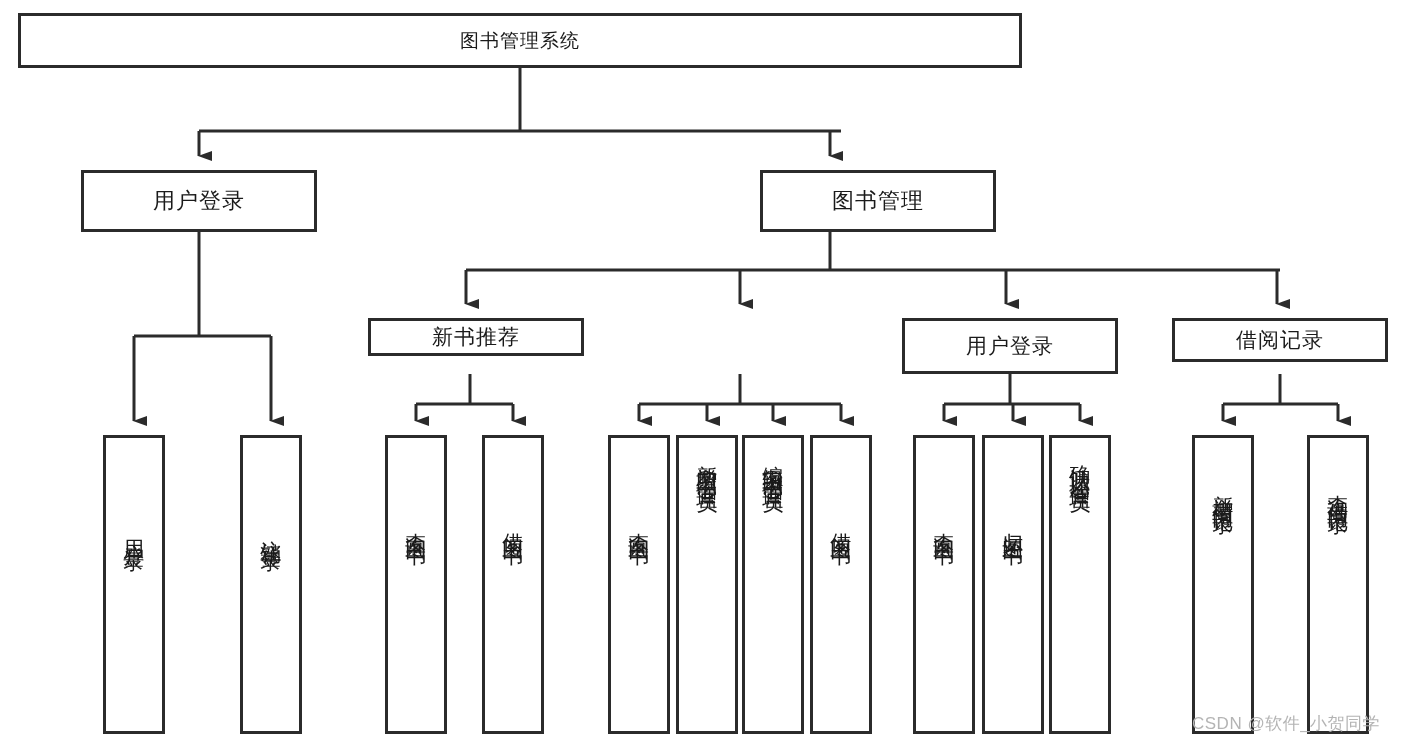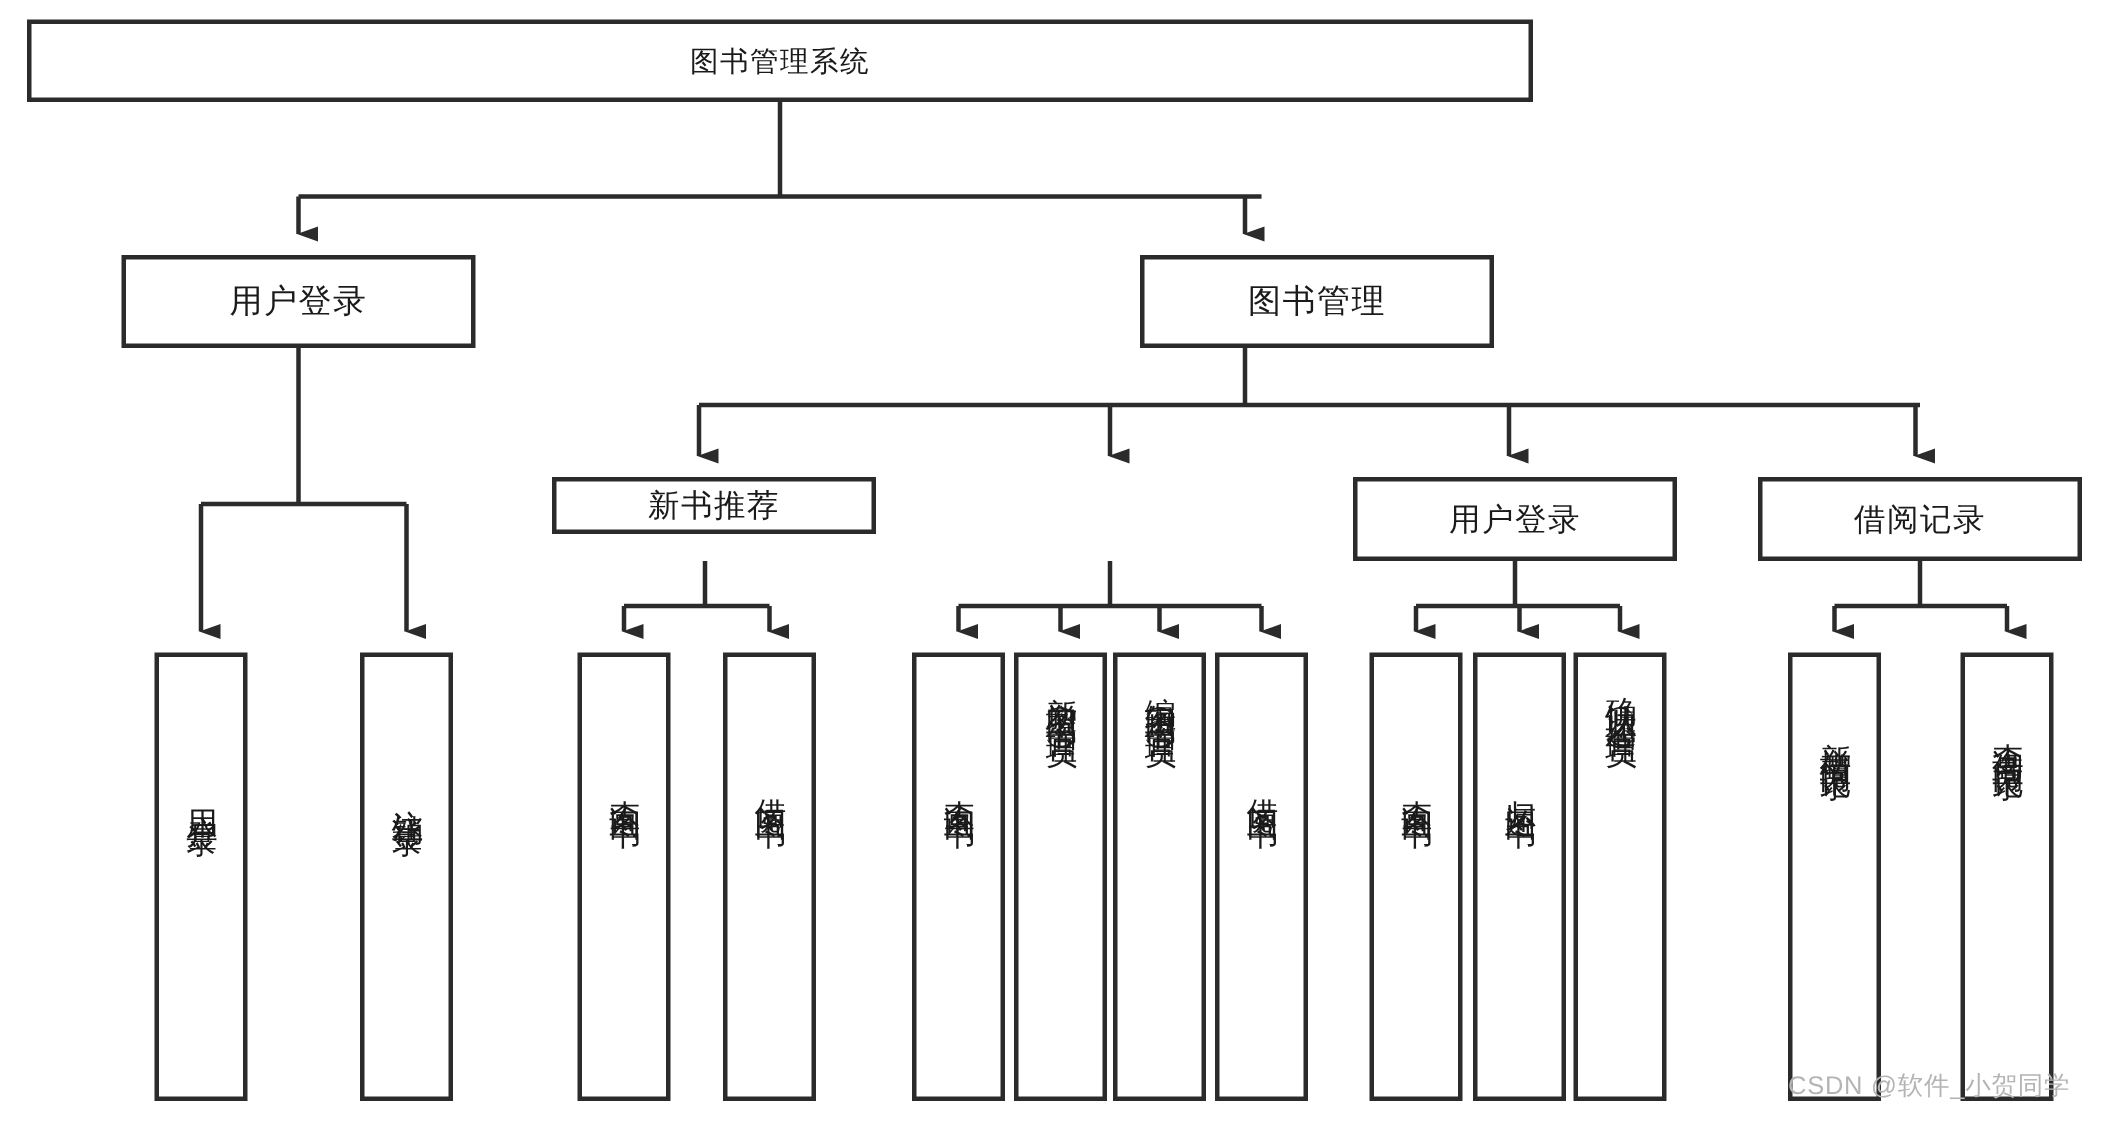--- a/index.html
+++ b/index.html
@@ -137,21 +137,21 @@
   <div class="node level1" style="left:712px; top:170px; width:236px; height:62px;margin-left:48px;">
     <span class="htext">图书管理</span>
   </div>
 
   <div class="node level2" style="left:368px; top:318px; width:216px; height:38px;text-align:center;">
     <span class="htext">新书推荐</span>
   </div>
   <div class="node level2" style="left:902px; top:318px; width:216px; height:56px;">
     <span class="htext">用户登录</span>
   </div>
-  <div class="node level2" style="left:1172px; top:318px; width:216px; height:56px;font-family:Liberation Serif, serif;">
+  <div class="node level2" style="left:1172px; top:318px; width:216px; height:44px;font-family:Liberation Serif, serif;">
     <span class="htext">借阅记录</span>
   </div>
 
   <div class="node leaf" style="left:103px; top:435px; width:62px; height:299px; padding-top:85px;">
     <span class="vtext">用户登录</span>
   </div>
   <div class="node leaf" style="left:240px; top:435px; width:62px; height:299px; padding-top:85px;">
     <span class="vtext">注销登录</span>
   </div>
   <div class="node leaf" style="left:385px; top:435px; width:62px; height:299px; padding-top:78px;">

